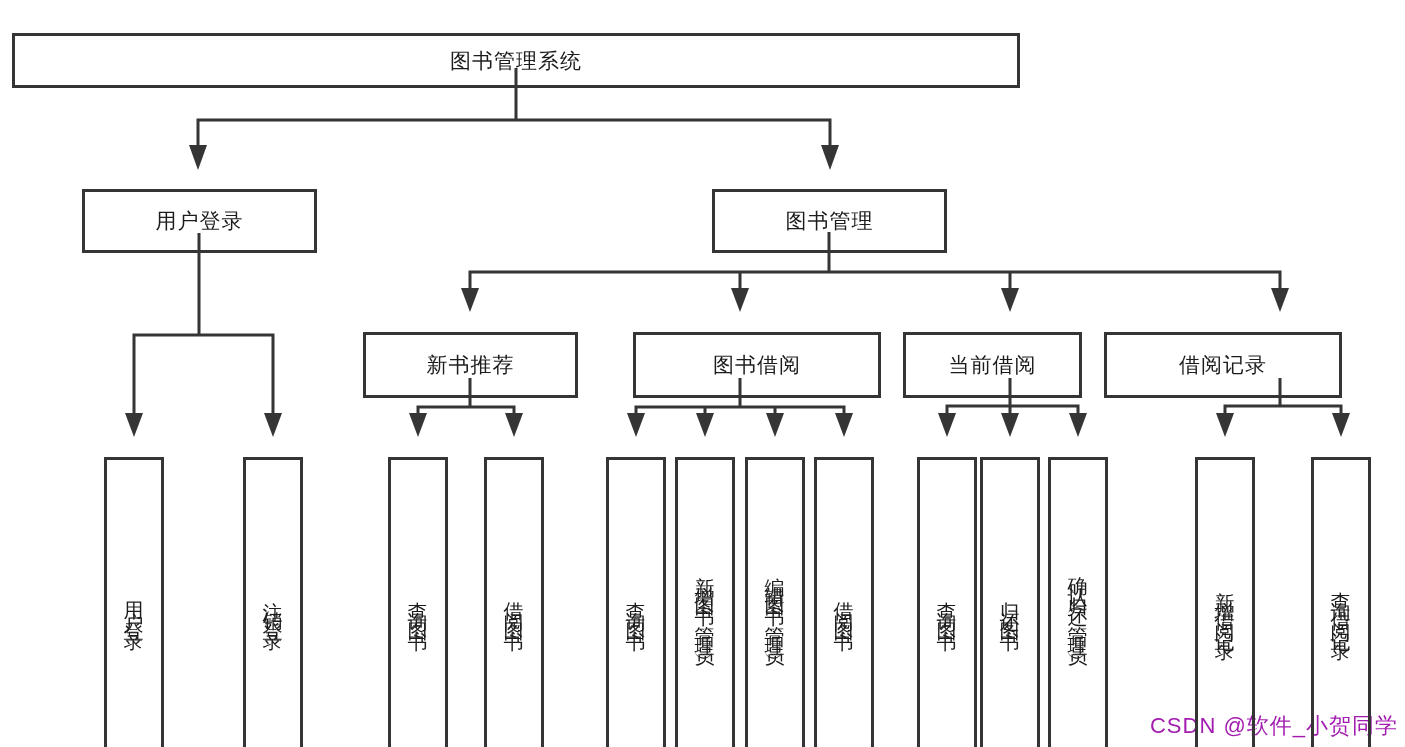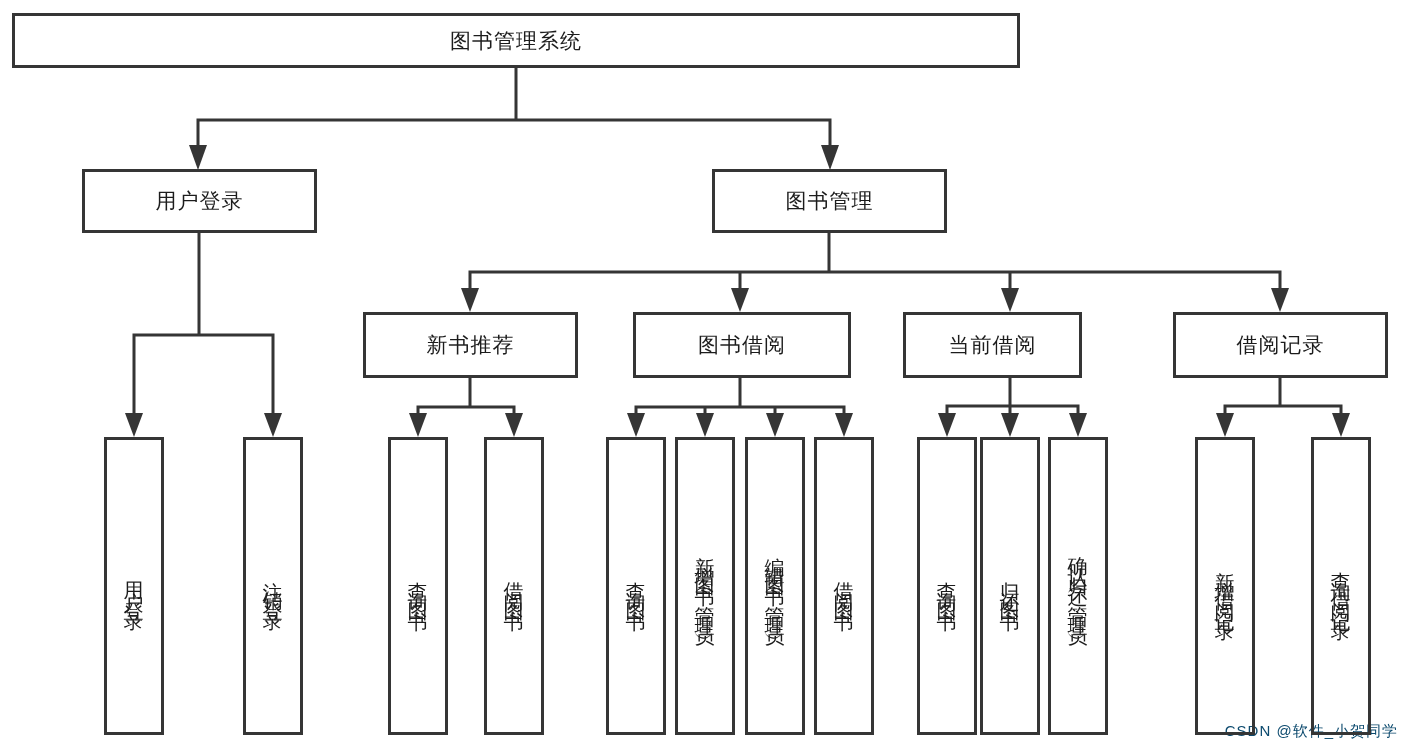--- a/index.html
+++ b/index.html
@@ -12,34 +12,35 @@
   }
   .connectors { position:absolute; left:0; top:0; width:1405px; height:747px; }
   .box {
     position:absolute;
     border:3px solid #353535;
     background:transparent;
     display:flex; align-items:center; justify-content:center;
     color:#1c1c1c;
     box-sizing:border-box;
     z-index:2;
+    margin-top:20px;
   }
   .box.h { font-size:21px; letter-spacing:1px; white-space:nowrap; }
   .box.v { font-size:20px; }
   .box.v .vtext {
     writing-mode:vertical-rl;
     text-orientation:mixed;
     letter-spacing:10px;
     line-height:1;
   }
   .watermark {
     position:absolute;
     right:7px; bottom:6px;
-    font-size:15px;
-    color:#0c4a6e;
+    font-size:22px;
+    color:#a21caf;
     letter-spacing:1px;
     z-index:1;
     white-space:nowrap;
   }
 </style>
 </head>
 <body>
 
 <div class="stage">
 
@@ -92,27 +93,27 @@
   <div class="box h" style="left:82px; top:169px; width:235px; height:64px;">
     <span>用户登录</span>
   </div>
   <div class="box h" style="left:363px; top:312px; width:215px; height:66px;">
     <span>新书推荐</span>
   </div>
 
   <div class="box h" style="left:712px; top:169px; width:235px; height:64px;">
     <span>图书管理</span>
   </div>
-  <div class="box h" style="left:633px; top:312px; width:218px; height:66px;">
+  <div class="box h" style="left:633px; top:312px; width:248px; height:66px;">
     <span>图书借阅</span>
   </div>
   <div class="box h" style="left:903px; top:312px; width:179px; height:66px;">
     <span>当前借阅</span>
   </div>
-  <div class="box h" style="left:1173px; top:312px; width:215px; height:66px;">
+  <div class="box h" style="left:1104px; top:312px; width:238px; height:66px;">
     <span>借阅记录</span>
   </div>
 
   <div class="box v" style="left:104px; top:437px; width:60px; height:298px;">
     <span class="vtext">用户登录</span>
   </div>
   <div class="box v" style="left:243px; top:437px; width:60px; height:298px;">
     <span class="vtext">注销登录</span>
   </div>
 

